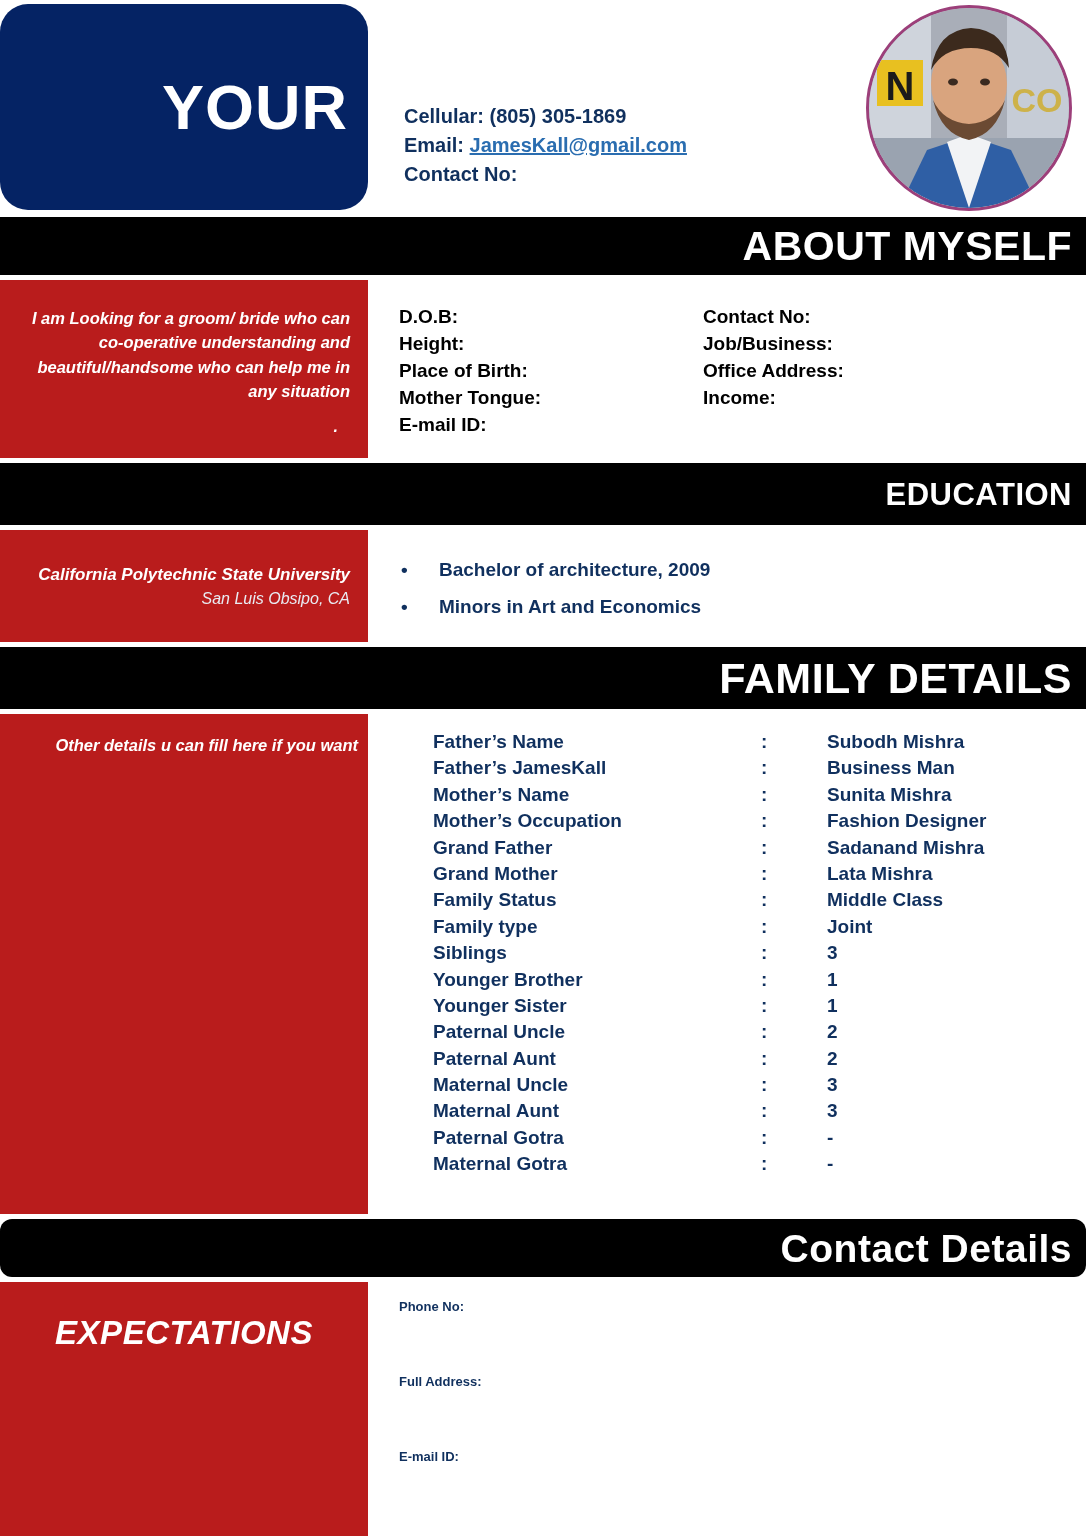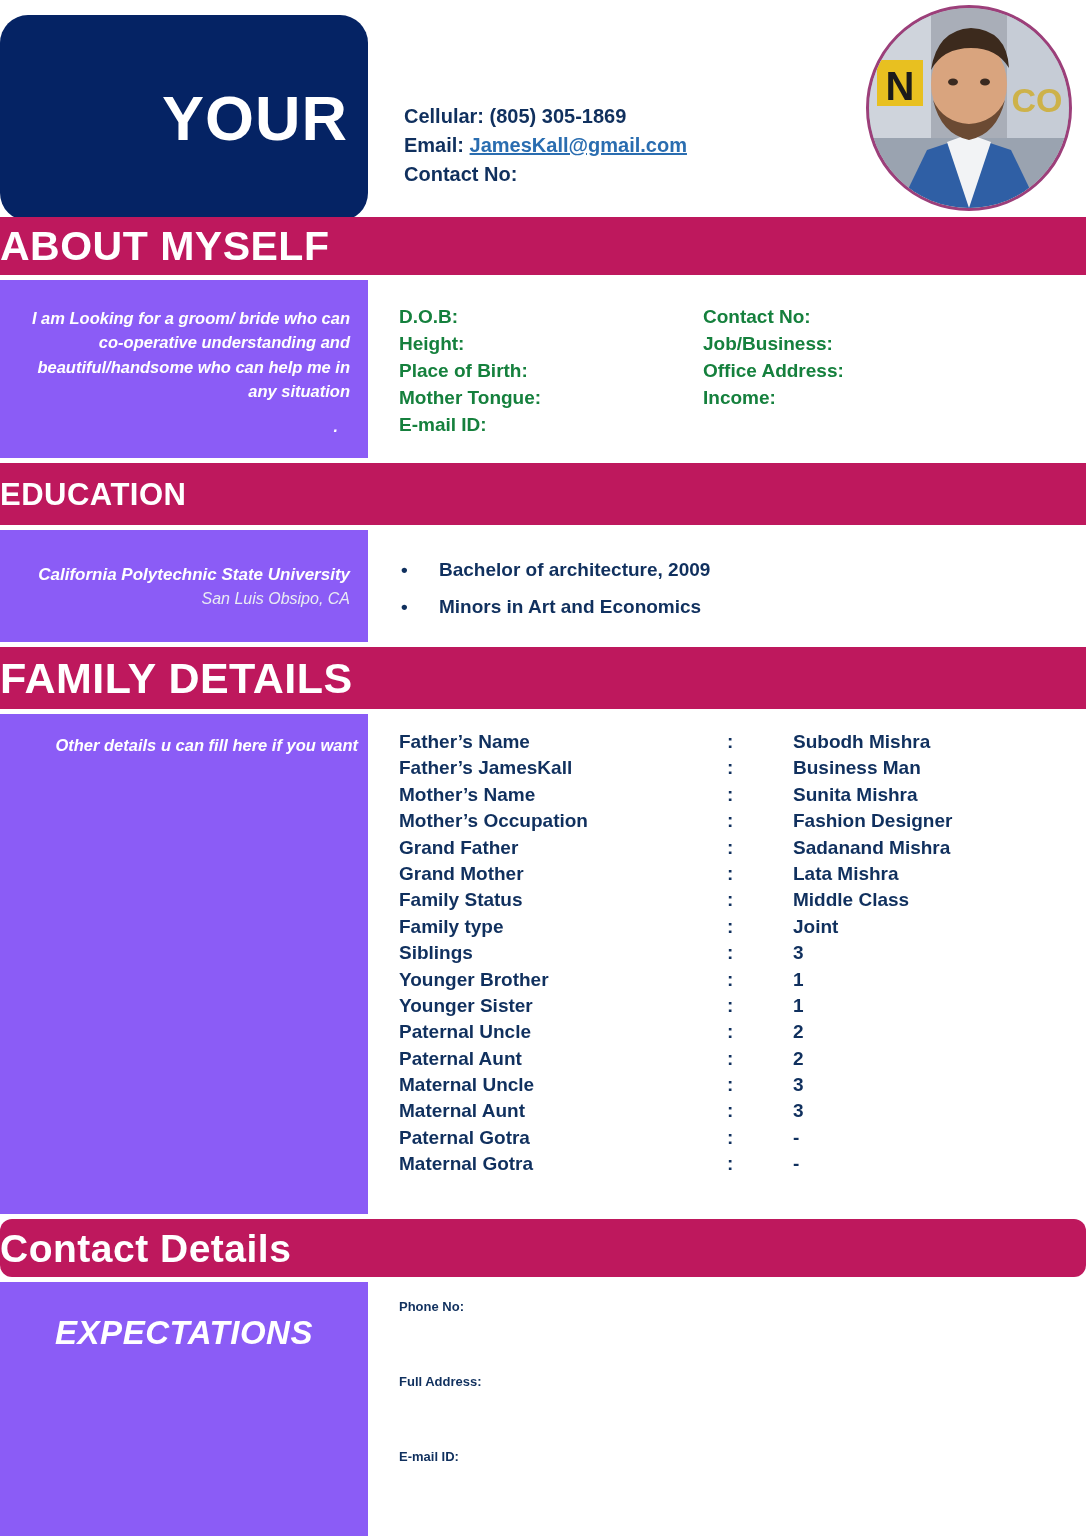--- a/index.html
+++ b/index.html
@@ -27,21 +27,21 @@
 
   
   .header {
     position: relative;
     height: 212px;
     background: #ffffff;
   }
   .name-block {
     position: absolute;
     left: 0;
-    top: 15px;
+    top: 4px;
     width: 368px;
     height: 206px;
     background: #052364;
     display: flex;
     flex-direction: column;
     align-items: flex-end;
     justify-content: center;
     padding-right: 20px;
     box-sizing: border-box;
     border-radius: 28px;
@@ -79,23 +79,24 @@
     box-sizing: border-box;
     overflow: hidden;
     background: #b9bcc6;
   }
   .photo-svg { display: block; width: 100%; height: 100%; }
 
   
   .bar {
     position: relative;
     width: 100%;
-    background: #be185d;
+    background: #000000;
     display: flex;
     align-items: center;
+    justify-content: flex-end;
     box-sizing: border-box;
     padding-right: 14px;
   }
   .bar-title {
     color: #ffffff;
     font-weight: bold;
     letter-spacing: 0.5px;
     line-height: 1;
   }
   .bar-about   { height: 58px; }
@@ -110,21 +111,21 @@
   
   .row {
     position: relative;
     display: flex;
     width: 100%;
     background: #ffffff;
   }
   .col-left {
     width: 368px;
     flex: 0 0 368px;
-    background: #8b5cf6;
+    background: #b91c1c;
     box-sizing: border-box;
   }
   .col-gap {
     width: 5px;
     flex: 0 0 5px;
     background: #ffffff;
   }
   .col-right {
     flex: 1 1 auto;
     background: #ffffff;
@@ -156,21 +157,21 @@
     padding-top: 24px;
     position: relative;
   }
   .about-fields {
     display: flex;
     gap: 0;
   }
   .about-col-a { width: 330px; flex: 0 0 330px; padding-left: 26px; box-sizing: border-box;}
   .about-col-b { flex: 1 1 auto; }
   .field-label {
-    color: #15803d;
+    color: #000000;
     font-size: 19px;
     font-weight: bold;
     line-height: 1.42;
     white-space: nowrap;
   }
 
   
   .edu-row { height: 112px; }
   .edu-left {
     padding: 34px 18px 0 10px;
@@ -227,20 +228,21 @@
     line-height: 1;
     height: 26.4px;
   }
   .fam-key {
     width: 328px;
     flex: 0 0 328px;
     color: #10305e;
     font-size: 19px;
     font-weight: bold;
     white-space: nowrap;
+    margin-left: 34px;
   }
   .fam-colon {
     width: 66px;
     flex: 0 0 66px;
     color: #10305e;
     font-size: 19px;
     font-weight: bold;
   }
   .fam-val {
     color: #10305e;

